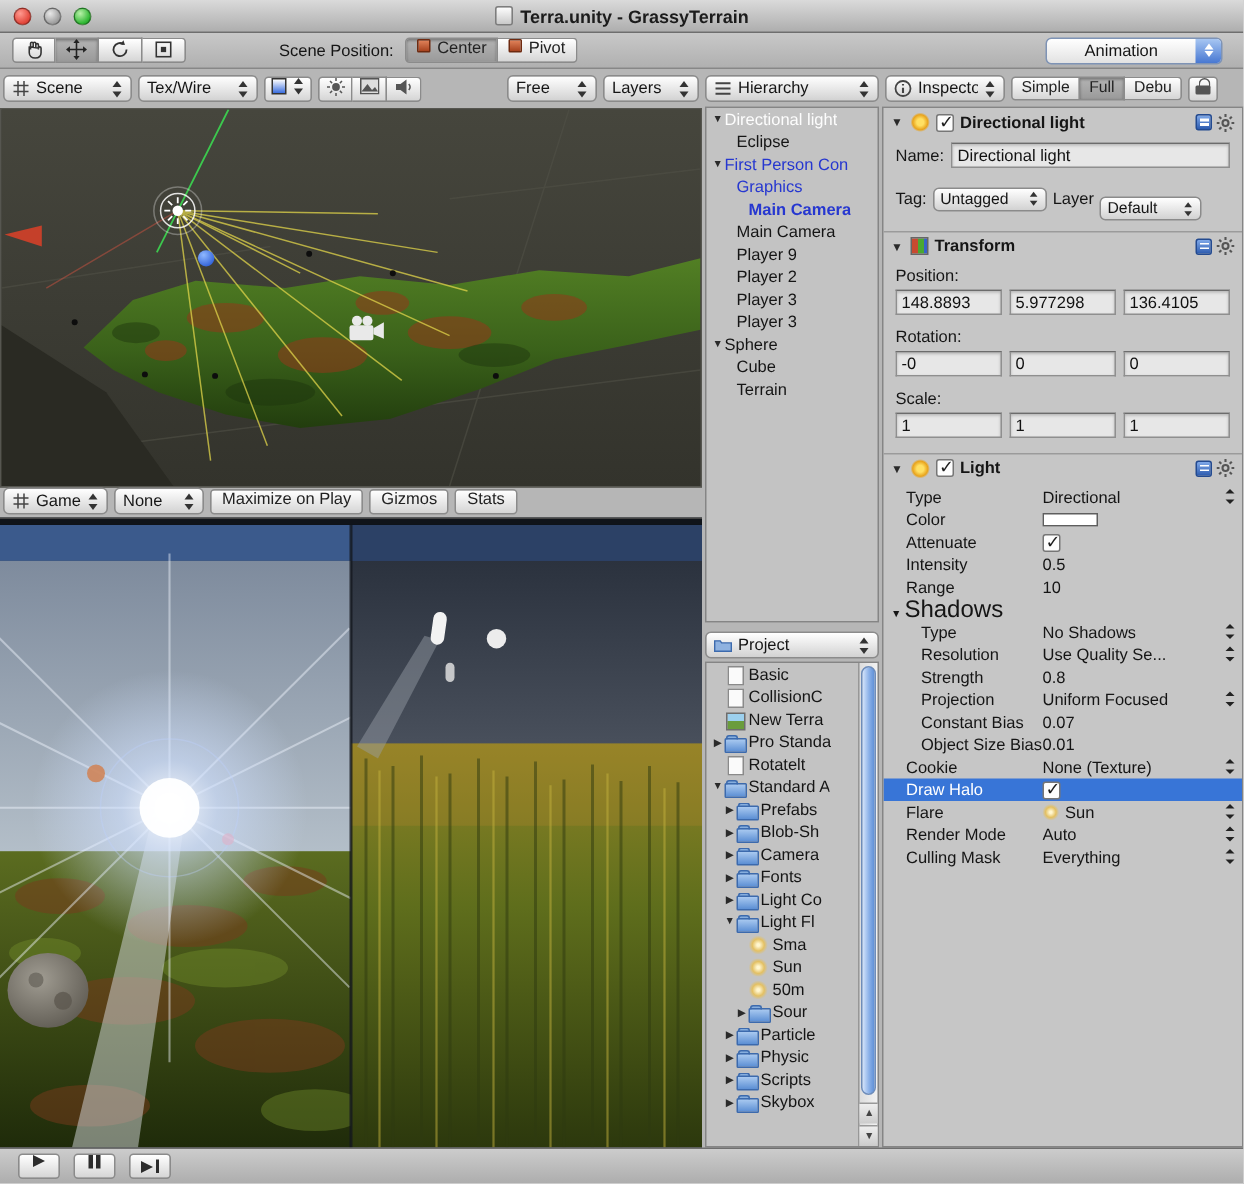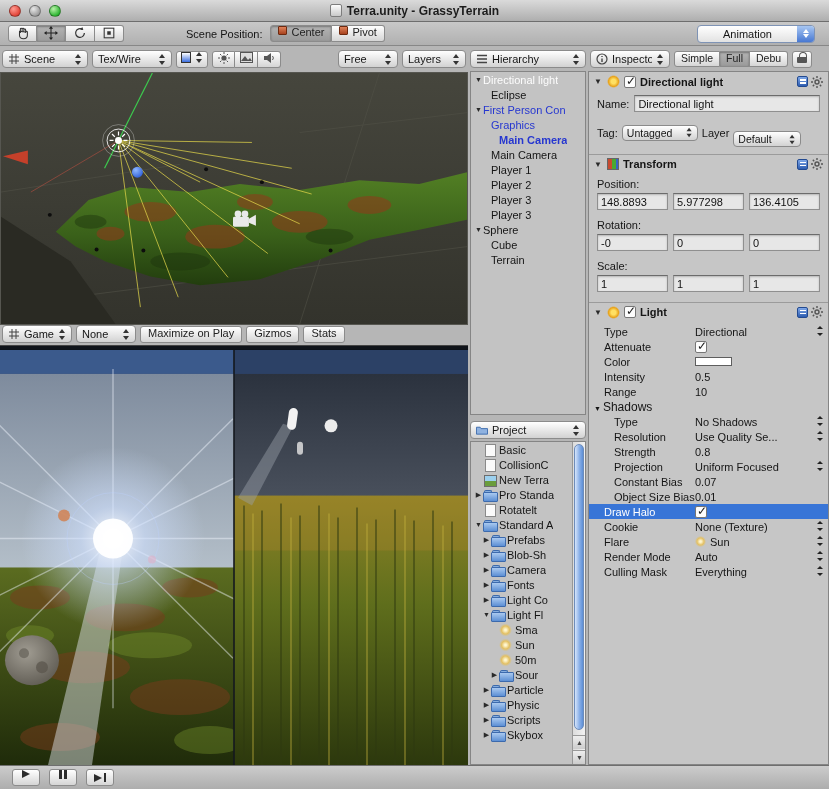--- a/index.html
+++ b/index.html
@@ -126,21 +126,21 @@
   .dd-small .stepper { margin-left:3px; transform:scale(.85); }
 
   .vec-label { padding:5px 8px 2px; font-size:11px; }
   .vec-row { display:flex; gap:5px; padding:1px 8px 4px; }
   .vec { width:71px; }
 
   .prop-list { margin-top:3px; }
   .prop-row { position:relative; display:flex; align-items:center; height:15px; }
   .prop-label { width:106px; flex:0 0 auto; padding-left:calc(15px + var(--ind,0)*10px);
     font-size:11px; white-space:nowrap; overflow:hidden; }
-  .type-foldout .prop-label { padding-left:5px; font-size:12px; }
+  .type-foldout .prop-label { padding-left:5px; font-size:16px; }
   .type-foldout .prop-label::before { content:"▼"; font-size:7px; margin-right:2px; }
   .prop-value { flex:1; display:flex; align-items:center; gap:4px; min-width:0; }
   .val-text { font-size:11px; white-space:nowrap; overflow:hidden; }
   .prop-value .cb, .prop-value .swatch, .prop-value .flare-dot { display:none; }
   .type-checkbox .prop-value .cb { display:inline-block; }
   .type-color .prop-value .swatch { display:inline-block; width:37px; height:9px; background:#fff; border:1px solid #5e5e5e; }
   .type-object-flare .prop-value .flare-dot { display:inline-block; width:11px; height:11px;
     background:radial-gradient(circle,#fff6cf 10%,#e3c063 45%,rgba(227,192,99,0) 72%); }
   .mini-stepper { display:none; }
   .type-dropdown .mini-stepper, .type-object-flare .mini-stepper {
@@ -523,21 +523,21 @@
         <div class="h-row st-prefab-bold" style="--ind: 2;">
           <span class="h-arrow"></span>
           <span class="h-label">Main Camera</span>
         </div>
         <div class="h-row st-normal" style="--ind: 1;">
           <span class="h-arrow"></span>
           <span class="h-label">Main Camera</span>
         </div>
         <div class="h-row st-normal" style="--ind: 1;">
           <span class="h-arrow"></span>
-          <span class="h-label">Player 1</span>
+          <span class="h-label">Player 9</span>
         </div>
         <div class="h-row st-normal" style="--ind: 1;">
           <span class="h-arrow"></span>
           <span class="h-label">Player 2</span>
         </div>
         <div class="h-row st-normal" style="--ind: 1;">
           <span class="h-arrow"></span>
           <span class="h-label">Player 3</span>
         </div>
         <div class="h-row st-normal" style="--ind: 1;">
@@ -793,39 +793,39 @@
     <div class="prop-list">
 
     <div class="prop-row type-dropdown" style="--ind: 0;">
           <span class="prop-label">Type</span>
           <span class="prop-value">
 
             <span class="val-text">Directional</span>
           </span>
           <span class="mini-stepper"></span>
         </div>
+        <div class="prop-row type-color" style="--ind: 0;">
+          <span class="prop-label">Color</span>
+          <span class="prop-value">
+
+            <span class="swatch"></span>
+
+            <span class="val-text"></span>
+          </span>
+
+        </div>
         <div class="prop-row type-checkbox" style="--ind: 0;">
           <span class="prop-label">Attenuate</span>
           <span class="prop-value">
             <span class="cb checked"></span>
 
             <span class="val-text"></span>
           </span>
 
         </div>
-        <div class="prop-row type-color" style="--ind: 0;">
-          <span class="prop-label">Color</span>
-          <span class="prop-value">
-
-            <span class="swatch"></span>
-
-            <span class="val-text"></span>
-          </span>
-
-        </div>
         <div class="prop-row type-text" style="--ind: 0;">
           <span class="prop-label">Intensity</span>
           <span class="prop-value">
 
             <span class="val-text">0.5</span>
           </span>
 
         </div>
         <div class="prop-row type-text" style="--ind: 0;">
           <span class="prop-label">Range</span>
@@ -884,36 +884,36 @@
 
         </div>
         <div class="prop-row type-text" style="--ind: 1;">
           <span class="prop-label">Object Size Bias</span>
           <span class="prop-value">
 
             <span class="val-text">0.01</span>
           </span>
 
         </div>
+        <div class="prop-row type-dropdown" style="--ind: 0;">
+          <span class="prop-label">Cookie</span>
+          <span class="prop-value">
+
+            <span class="val-text">None (Texture)</span>
+          </span>
+          <span class="mini-stepper"></span>
+        </div>
         <div class="prop-row type-checkbox selected" style="--ind: 0;">
           <span class="prop-label">Draw Halo</span>
           <span class="prop-value">
             <span class="cb checked"></span>
 
             <span class="val-text"></span>
           </span>
 
-        </div>
-        <div class="prop-row type-dropdown" style="--ind: 0;">
-          <span class="prop-label">Cookie</span>
-          <span class="prop-value">
-
-            <span class="val-text">None (Texture)</span>
-          </span>
-          <span class="mini-stepper"></span>
         </div>
         <div class="prop-row type-object-flare" style="--ind: 0;">
           <span class="prop-label">Flare</span>
           <span class="prop-value">
 
             <span class="flare-dot"></span>
             <span class="val-text">Sun</span>
           </span>
           <span class="mini-stepper"></span>
         </div>

